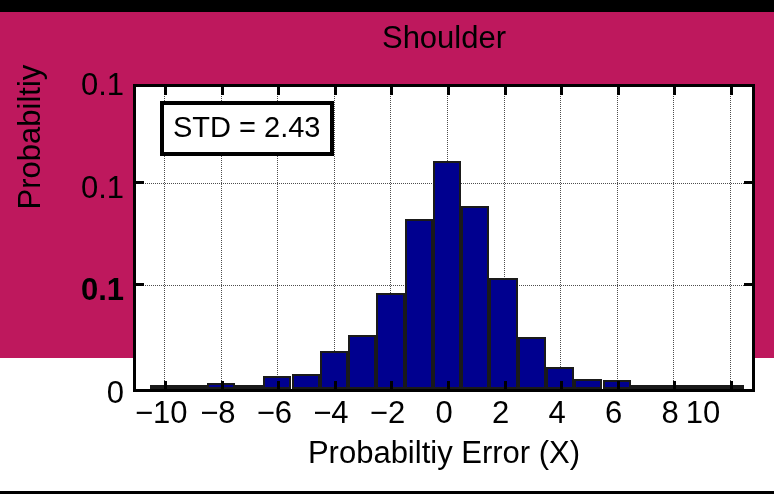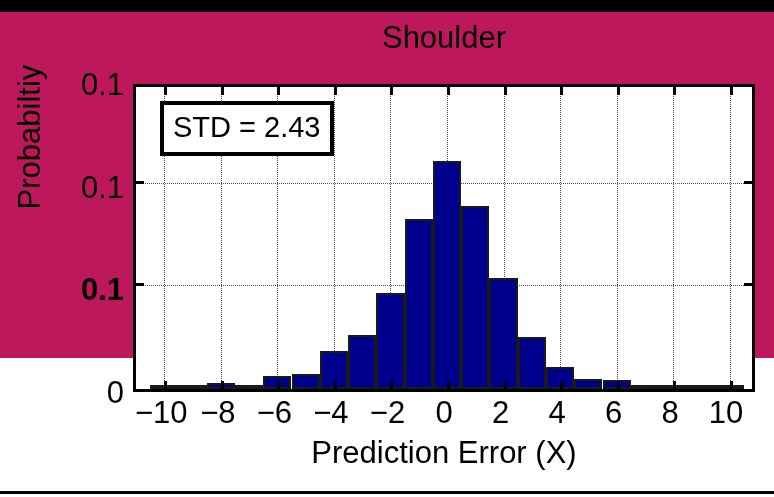--- a/index.html
+++ b/index.html
@@ -290,19 +290,19 @@
         <div class="xticklabel" style="left: 161.273px;">−10</div>
         <div class="xticklabel" style="left: 217.818px;">−8</div>
         <div class="xticklabel" style="left: 274.364px;">−6</div>
         <div class="xticklabel" style="left: 330.909px;">−4</div>
         <div class="xticklabel" style="left: 387.455px;">−2</div>
         <div class="xticklabel" style="left: 444px;">0</div>
         <div class="xticklabel" style="left: 500.545px;">2</div>
         <div class="xticklabel" style="left: 557.091px;">4</div>
         <div class="xticklabel" style="left: 613.636px;">6</div>
         <div class="xticklabel" style="left: 670.182px;">8</div>
-        <div class="xticklabel" style="left: 726px;">10</div>
+        <div class="xticklabel" style="left: 703px;">10</div>
       </div>
 
-    <div id="xlabel">Prediction Error (X)</div>
+    <div id="xlabel">Probabiltiy Error (X)</div>
 
   </div>
 </div>
 
 </body></html>

